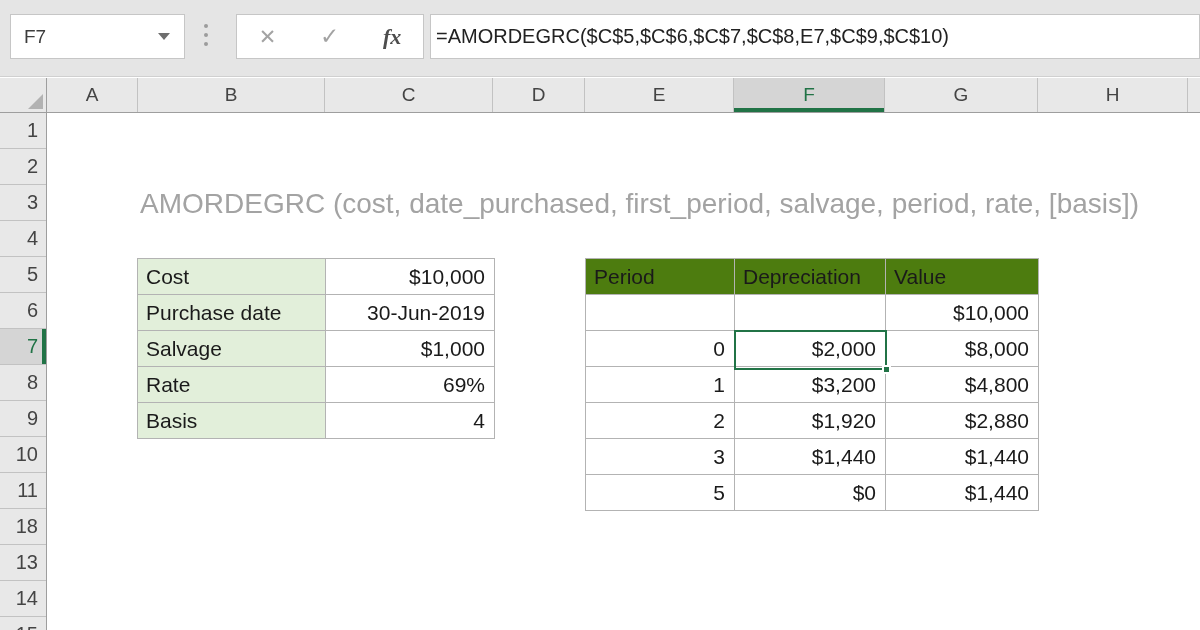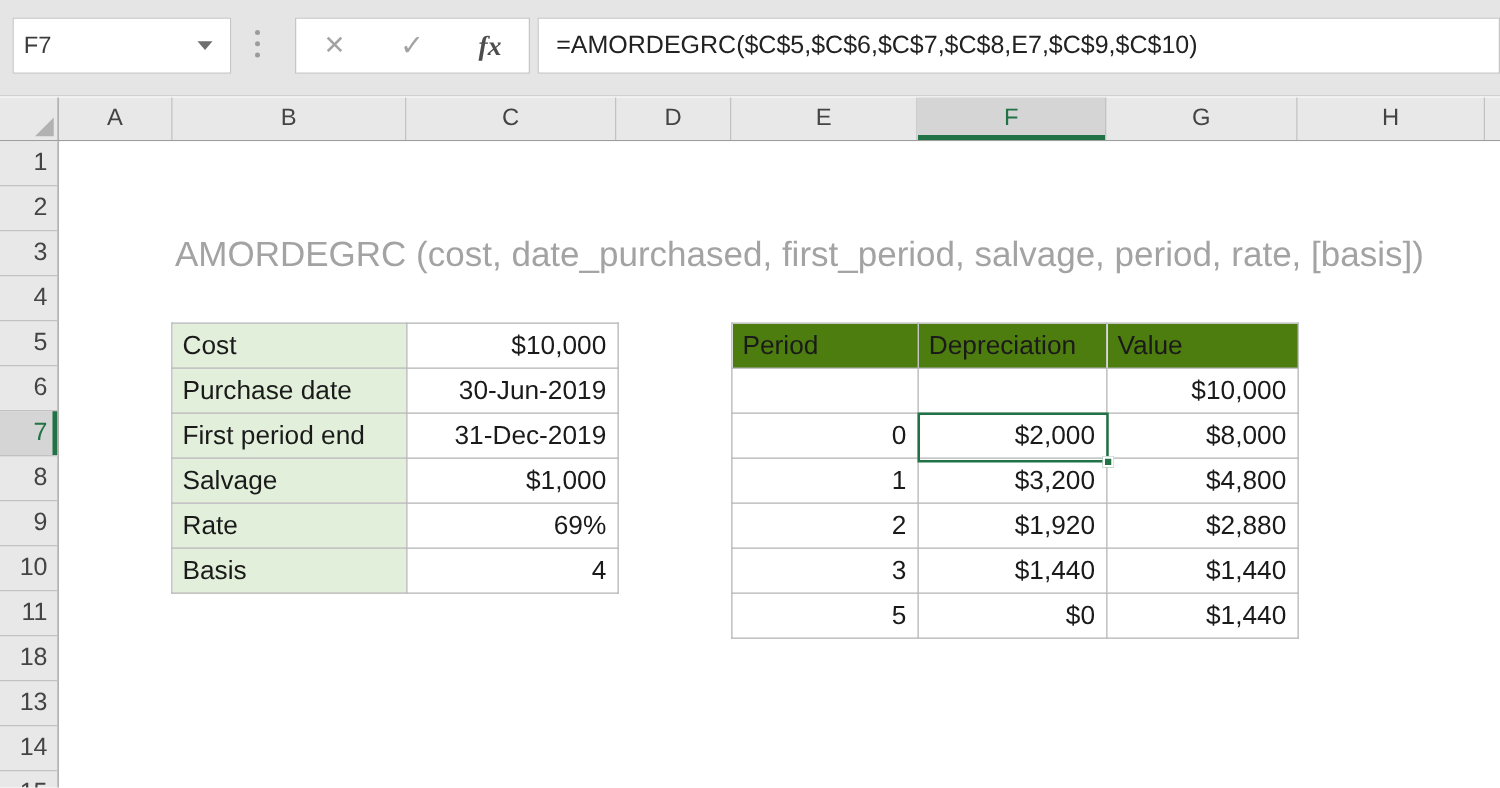--- a/index.html
+++ b/index.html
@@ -4,35 +4,35 @@
 <style>
   * { margin:0; padding:0; box-sizing:border-box; }
   html,body { width:1200px; height:630px; overflow:hidden; background:#fff;
     font-family:"Liberation Sans", sans-serif; }
 
   
   .chrome { position:absolute; left:0; top:0; width:1200px; height:77px;
     background:#e5e5e5; border-bottom:1px solid #d0d0d0; }
   .name-box { position:absolute; left:10px; top:14px; width:175px; height:45px;
     background:#fff; border:1px solid #c6c6c6; display:flex; align-items:center; }
-  .name-box .nb-val { padding-left:8px; font-size:19px; color:#3c3c3c; flex:1; }
+  .name-box .nb-val { padding-left:13px; font-size:19px; color:#3c3c3c; flex:1; }
   .nb-arrow { width:0; height:0; border-left:6px solid transparent;
     border-right:6px solid transparent; border-top:7px solid #6e6e6e; margin-right:14px; }
   .dots { position:absolute; left:204px; top:24px; display:flex; flex-direction:column; gap:5px; }
   .dots i { width:4px; height:4px; border-radius:50%; background:#9c9c9c; }
   .btn-box { position:absolute; left:236px; top:14px; width:188px; height:45px;
     background:#fff; border:1px solid #c6c6c6; display:flex; align-items:center;
     justify-content:space-around; }
   .fb-x { color:#a3a3a3; font-size:21px; }
   .fb-check { color:#a3a3a3; font-size:23px; }
   .fb-fx { color:#4d4d4d; font-size:22px; font-style:italic;
     font-family:"Liberation Serif", serif; font-weight:bold; }
   .formula-box { position:absolute; left:430px; top:14px; width:770px; height:45px;
     background:#fff; border:1px solid #c6c6c6; display:flex; align-items:center; }
-  .formula-box span { padding-left:14px; font-size:20px; color:#222; white-space:nowrap; }
+  .formula-box span { padding-left:5px; font-size:20px; color:#222; white-space:nowrap; }
 
   
   .col-headers { position:absolute; left:0; top:78px; width:1200px; height:35px;
     background:#e8e8e8; border-bottom:1px solid #9e9e9e; display:flex; }
   .corner { width:47px; height:100%; border-right:1px solid #9e9e9e; position:relative; }
   .corner-tri { position:absolute; right:3px; bottom:3px; width:0; height:0;
     border-left:15px solid transparent; border-bottom:15px solid #b2b2b2; }
   .col-h { height:100%; border-right:1px solid #c2c2c2; text-align:center;
     line-height:34px; font-size:19px; color:#444; }
   .col-h.sel { background:#d5d5d5; color:#217346;
@@ -136,24 +136,20 @@
     <tbody>
         <tr>
       <td class="lbl">Cost</td>
       <td class="val">$10,000</td>
     </tr>
     <tr>
       <td class="lbl">Purchase date</td>
       <td class="val">30-Jun-2019</td>
     </tr>
     <tr>
-      <td class="lbl">First period end</td>
-      <td class="val">31-Dec-2019</td>
-    </tr>
-    <tr>
       <td class="lbl">Salvage</td>
       <td class="val">$1,000</td>
     </tr>
     <tr>
       <td class="lbl">Rate</td>
       <td class="val">69%</td>
     </tr>
     <tr>
       <td class="lbl">Basis</td>
       <td class="val">4</td>

